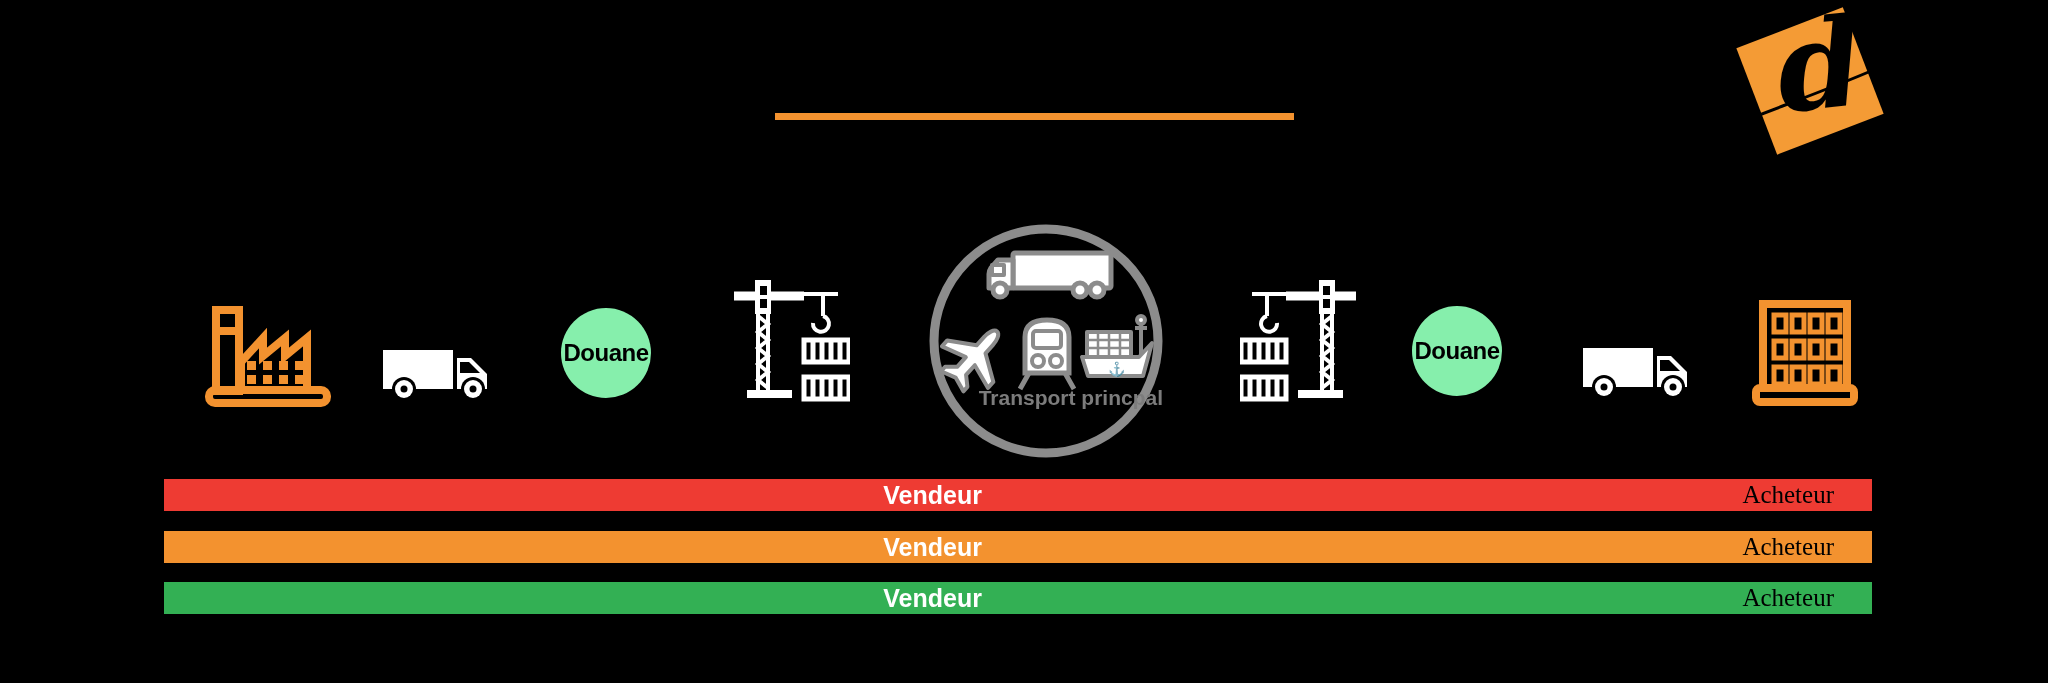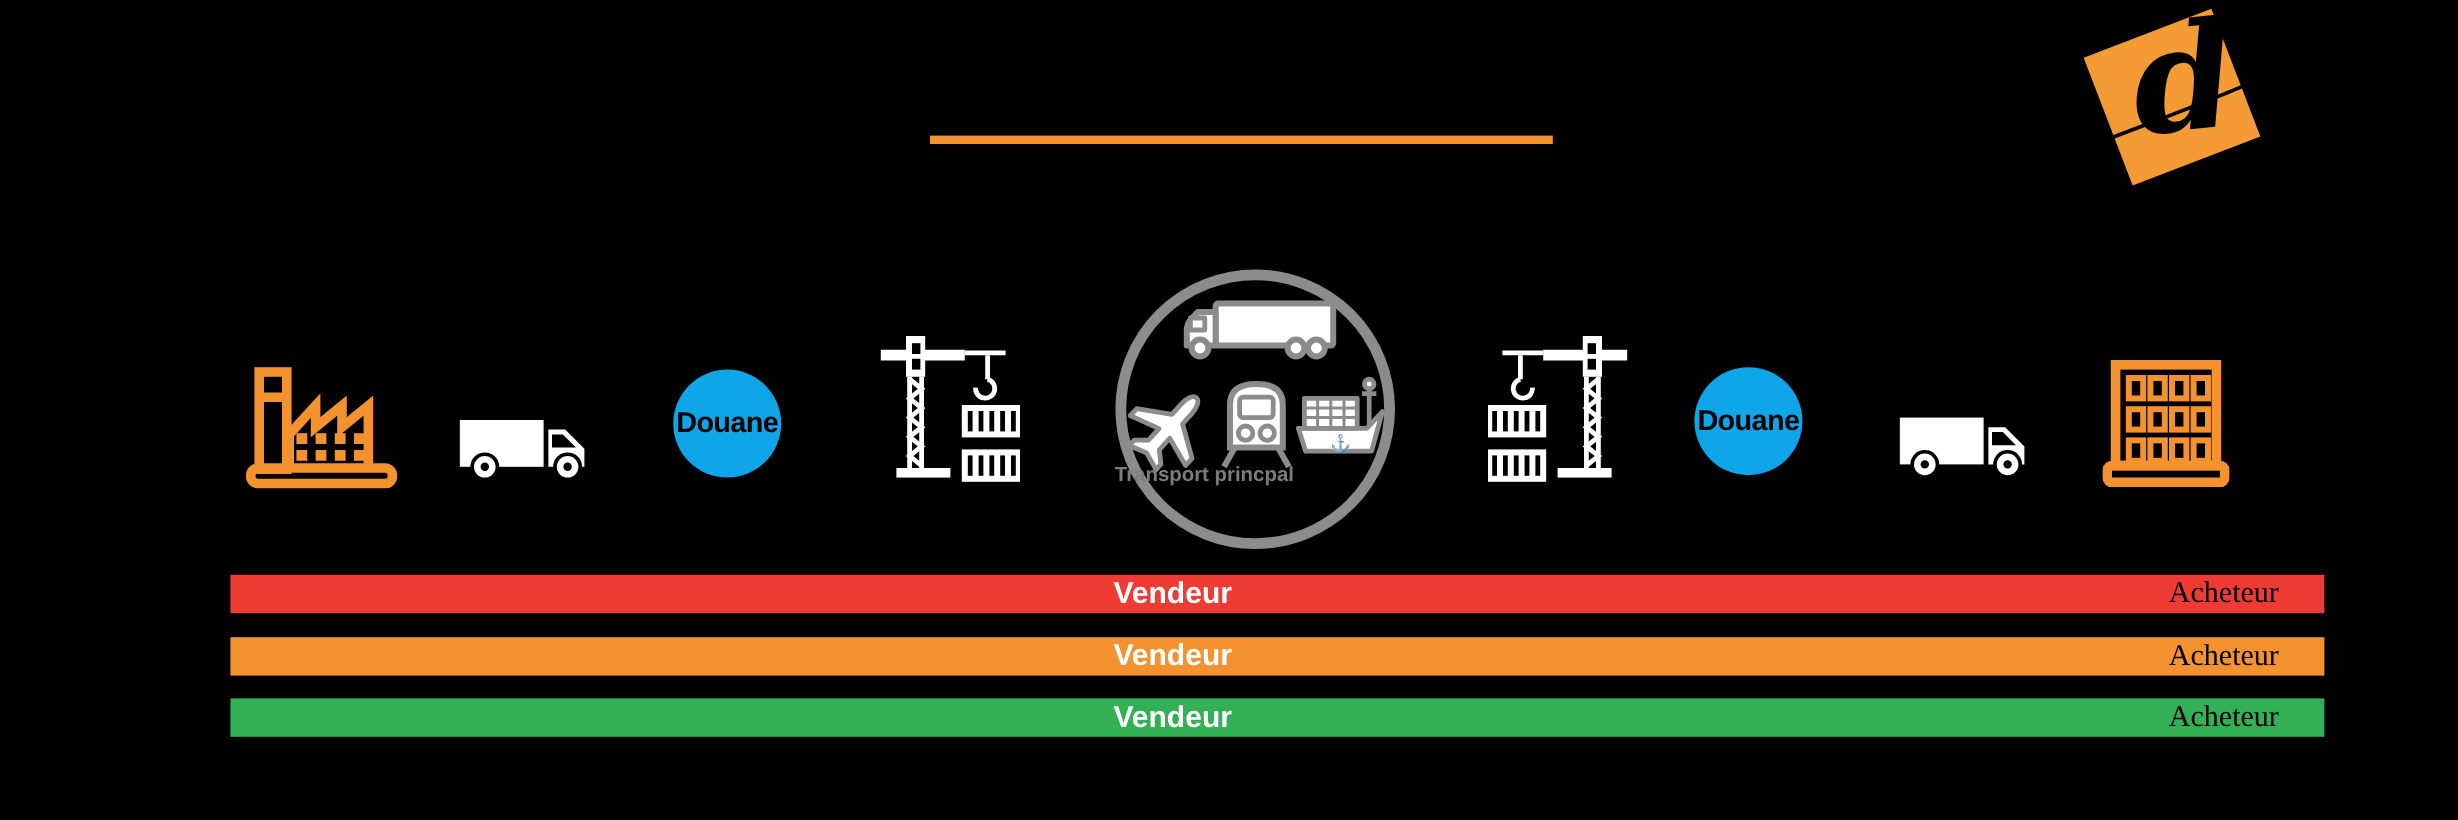--- a/index.html
+++ b/index.html
@@ -16,31 +16,31 @@
                font-style:italic;font-weight:bold;font-size:122px;line-height:1.1;color:#000;
                transform:rotate(-6deg);}
   .logo-swoosh{position:absolute;left:0;top:0;}
 
   
   .icon{position:absolute;}
   .icon svg{display:block;}
   .flip svg{transform:scaleX(-1);}
 
   
-  .customs{position:absolute;width:90px;height:90px;border-radius:50%;background:#0ea5e9;
+  .customs{position:absolute;width:90px;height:90px;border-radius:50%;background:#86efac;
            display:flex;align-items:center;justify-content:center;
            font-size:24px;font-weight:bold;color:#000;letter-spacing:-.5px;}
 
   
   .transport{position:absolute;left:929px;top:224px;width:234px;height:234px;}
-  .transport .label{position:absolute;left:0;right:0;top:162px;text-align:left;
-                    font-size:17px;font-weight:bold;}
-
-  
-  .bar{position:absolute;left:192px;width:1708px;height:32px;padding-left:37px;}
+  .transport .label{position:absolute;left:0;right:0;top:162px;text-align:right;
+                    font-size:21px;font-weight:bold;}
+
+  
+  .bar{position:absolute;left:164px;width:1708px;height:32px;}
   .bar .seller{position:absolute;left:45%;top:50%;transform:translate(-50%,-50%);
                color:#fff;font-weight:bold;font-size:25px;}
   .bar .buyer{position:absolute;right:38px;top:50%;transform:translateY(-50%);
               color:#000;font-size:25px;font-family:Liberation Serif, serif;}
 </style>
 </head>
 <body>
 
 <div id="canvas">
 

